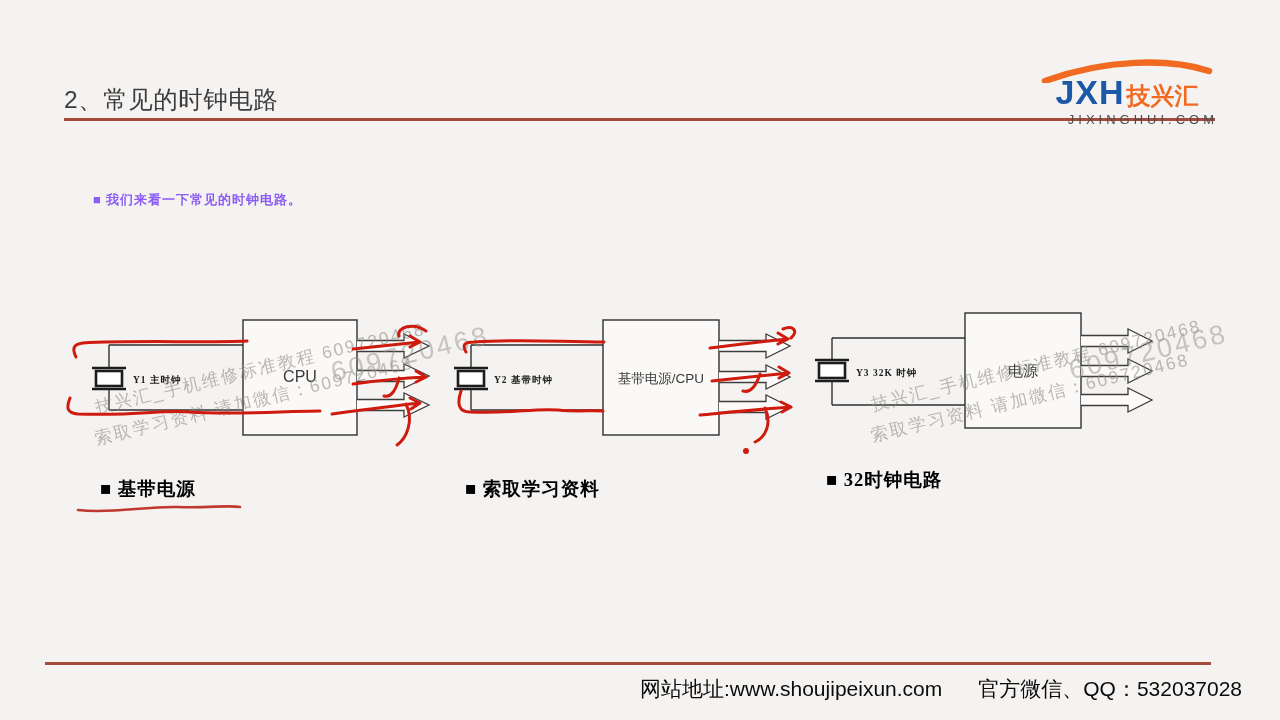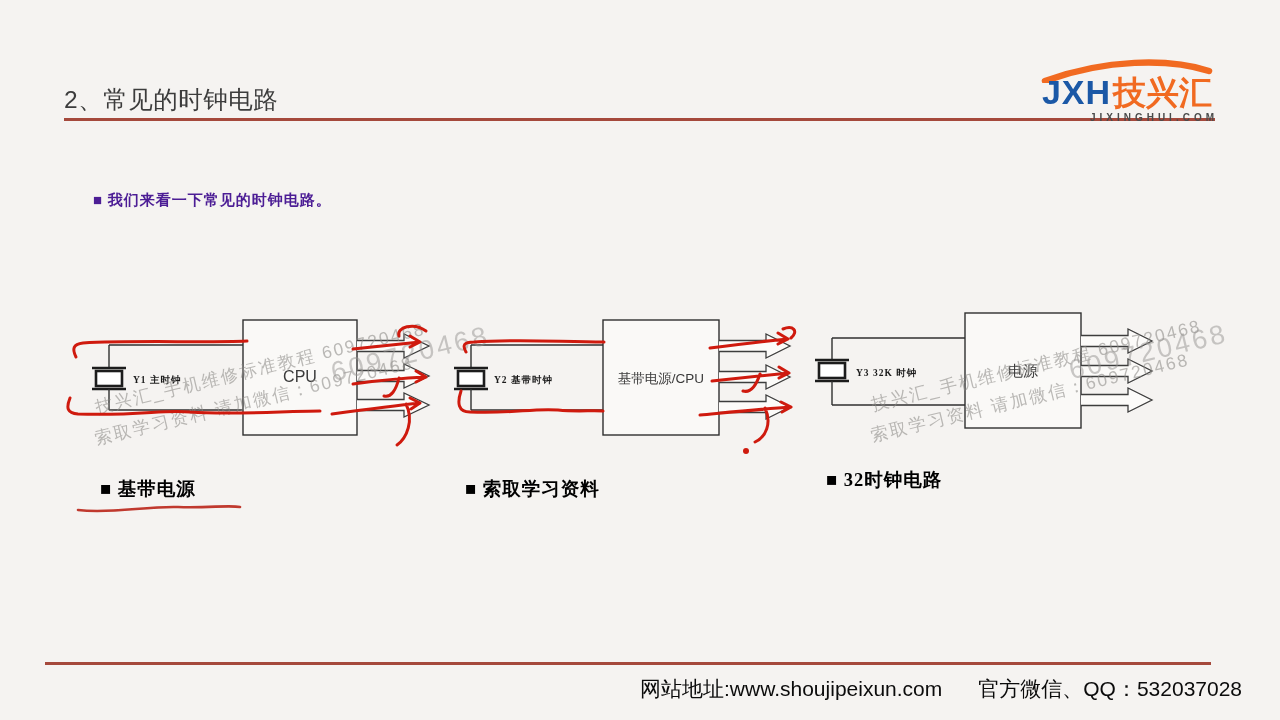--- a/index.html
+++ b/index.html
@@ -8,26 +8,26 @@
 
   
   .title{position:absolute;left:64px;top:83px;font-size:24.5px;color:#3c3c3c;letter-spacing:.5px;}
   .title-underline{position:absolute;left:64px;top:118px;width:1151px;height:3px;background:#a5493c;}
 
   
   .logo{position:absolute;left:1036px;top:55px;width:182px;text-align:right;}
   .logo-swoosh{display:block;margin:0 auto -8px auto;}
   .logo-row{display:flex;align-items:baseline;justify-content:center;}
   .logo-abbr{color:#1b58a6;font-weight:800;font-size:34px;letter-spacing:1px;line-height:1;}
-  .logo-cn{color:#f16a21;font-weight:700;font-size:33px;line-height:1;margin-left:2px;}
-  .logo-domain{margin-top:3px;font-size:10px;font-weight:700;letter-spacing:4px;color:#4b4b4b;}
+  .logo-cn{color:#f16a21;font-weight:700;font-size:24px;line-height:1;margin-left:2px;}
+  .logo-domain{margin-top:3px;font-size:13px;font-weight:400;letter-spacing:4px;color:#4b4b4b;}
 
   
   .bullet{position:absolute;left:93px;top:191px;font-family:"Liberation Serif","DejaVu Serif",serif;
-          font-weight:700;font-size:15px;color:#4c1d95;letter-spacing:1px;}
+          font-weight:700;font-size:13px;color:#8b5cf6;letter-spacing:1px;}
 
   
   .caption{position:absolute;font-family:"Liberation Serif","DejaVu Serif",serif;
            font-weight:700;font-size:18.5px;color:#000;letter-spacing:1px;}
   .cap1{left:100px;top:476px;} .cap2{left:465px;top:476px;} .cap3{left:826px;top:467px;}
 
   
   .layer{position:absolute;left:0;top:0;pointer-events:none;}
   .wire{stroke:#2f2f2f;stroke-width:1.4;fill:none;}
   .plate{stroke:#1c1c1c;stroke-width:2.6;}

